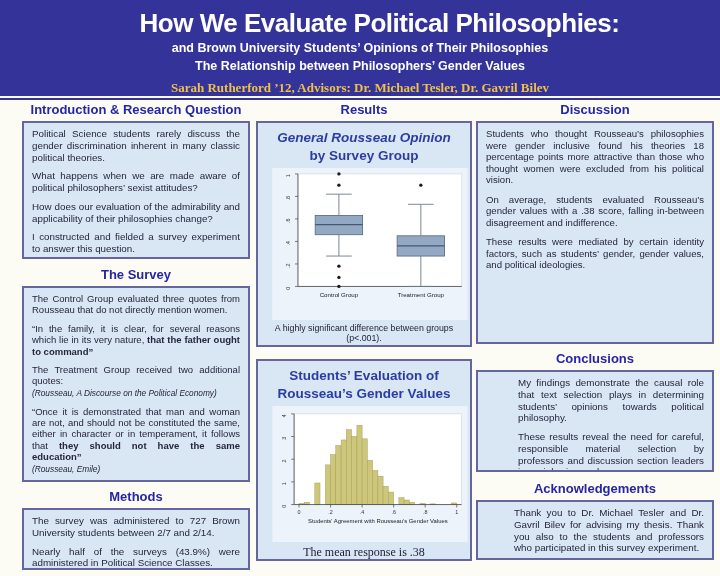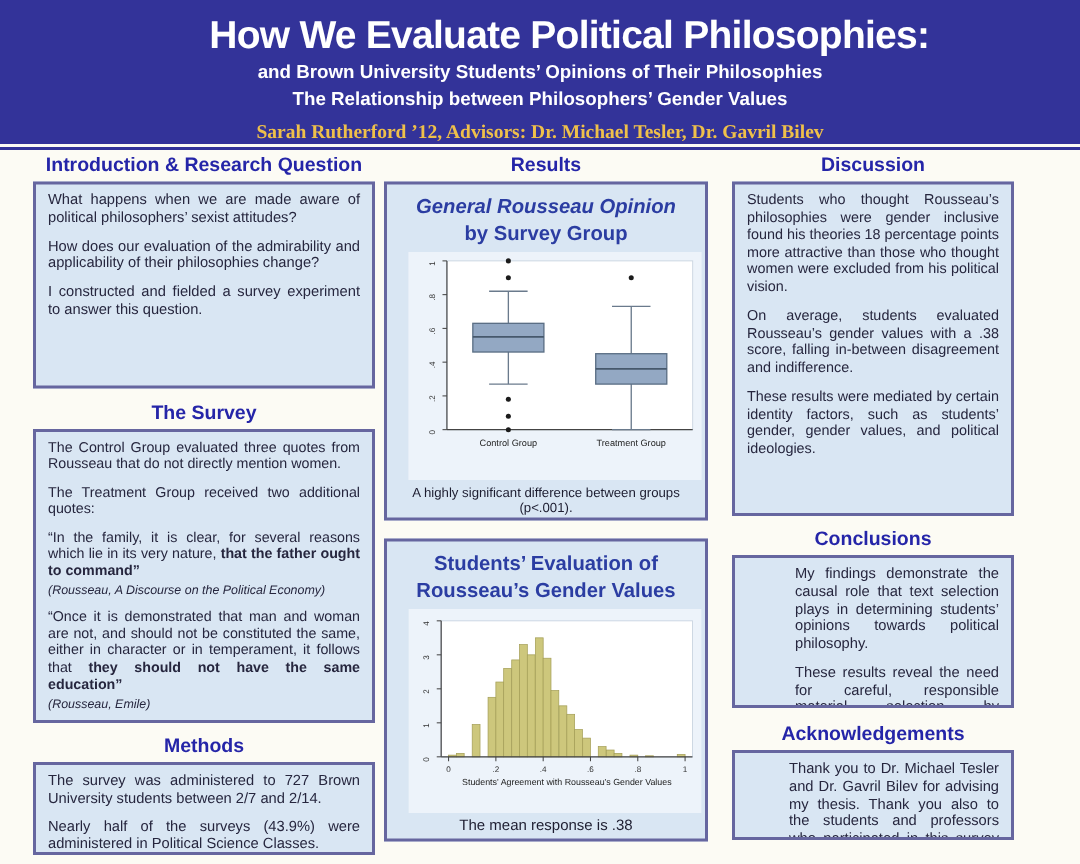--- a/index.html
+++ b/index.html
@@ -8,21 +8,21 @@
   
   .header{position:absolute;left:0;top:0;width:720px;height:96px;background:#333399;text-align:center;}
   .header-underline{position:absolute;left:0;top:98px;width:720px;height:2px;background:#333399;}
   .main-title{margin:0;padding-top:8px;font-size:26px;font-weight:bold;color:#ffffff;letter-spacing:-0.5px;padding-left:39px;}
   .subtitle{margin:2px 0 0 0;font-size:12.5px;font-weight:bold;color:#ffffff;line-height:1.25;}
   .authors{margin:6px 0 0 0;font-family:"Liberation Serif", serif;font-size:13px;font-weight:bold;color:#efc04a;}
   
   .col{position:absolute;top:102px;}
   .col-left{left:22px;width:228px;}
   .col-mid{left:256px;width:216px;}
-  .col-right{left:488px;width:188px;}
+  .col-right{left:476px;width:238px;}
   .sec-heading{margin:0 0 4px 0;text-align:center;font-size:13px;font-weight:bold;color:#2525a8;}
   .tbox{background:#d9e6f3;border:2px solid #66669f;padding:5px 8px;box-sizing:border-box;overflow:hidden;}
   .tbox p{margin:0 0 7px 0;font-size:9.8px;line-height:1.2;text-align:justify;}
   .tbox p:last-child{margin-bottom:0;}
   .bold{font-weight:bold;}
   .attr{text-align:right;font-style:italic;font-size:8.3px !important;margin:-5px 0 7px 0 !important;}
   
   .intro-box{height:138px;}
   .survey-box{height:196px;}
   .survey-box p{font-size:9.5px;}
@@ -32,49 +32,50 @@
   .conclusions-box{height:102px;padding-left:40px;}
   .ack-box{height:60px;padding-left:36px;}
   .mt8{margin-top:8px;} .mt7{margin-top:7px;} .mt9{margin-top:9px;} .mt12{margin-top:12px;}
   
   .panel{background:#d9e6f3;border:2px solid #66669f;box-sizing:border-box;padding:5px 14px;text-align:center;}
   .panel1{height:226px;}
   .panel2{height:202px;}
   .panel-title{margin:2px 0 0 0;font-size:13.5px;font-weight:bold;color:#2b3da2;line-height:1.2;}
   .italic{font-style:italic;}
   .chart-caption{margin:3px 0 0 0;font-size:8.8px;color:#1d1d30;}
-  .chart-caption2{margin:3px 0 0 0;font-size:10px;color:#1d1d30;}
+  .chart-caption2{margin:3px 0 0 0;font-size:12px;color:#1d1d30;font-family:Liberation Serif, serif;}
   svg.chart{display:block;margin:4px auto 0 auto;}
 </style>
 </head>
 <body>
 
 <div class="poster">
 
   <div class="header">
     <h1 class="main-title">How We Evaluate Political Philosophies:</h1>
     <div class="subtitle">and Brown University Students’ Opinions of Their Philosophies</div>
     <div class="subtitle">The Relationship between Philosophers’ Gender Values</div>
     <div class="authors">Sarah Rutherford ’12, Advisors: Dr. Michael Tesler, Dr. Gavril Bilev</div>
   </div>
   <div class="header-underline"></div>
 
   <div class="col col-left">
     <h2 class="sec-heading">Introduction &amp; Research Question</h2>
     <div class="tbox intro-box">
+      <p>Political Science students rarely discuss the gender discrimination inherent in many classic political theories.</p>
       <p>What happens when we are made aware of political philosophers’ sexist attitudes?</p>
       <p>How does our evaluation of the admirability and applicability of their philosophies change?</p>
       <p>I constructed and fielded a survey experiment to answer this question.</p>
     </div>
 
     <h2 class="sec-heading mt8">The Survey</h2>
     <div class="tbox survey-box">
       <p>The Control Group evaluated three quotes from Rousseau that do not directly mention women.</p>
+      <p><span>“In the family, it is clear, for several reasons which lie in its very nature, </span><span class="bold">that the father ought to command”</span></p>
       <p>The Treatment Group received two additional quotes:</p>
-      <p><span>“In the family, it is clear, for several reasons which lie in its very nature, </span><span class="bold">that the father ought to command”</span></p>
       <p class="attr">(Rousseau, A Discourse on the Political Economy)</p>
       <p><span>“Once it is demonstrated that man and woman are not, and should not be constituted the same, either in character or in temperament, it follows that </span><span class="bold">they should not have the same education”</span></p>
       <p class="attr">(Rousseau, Emile)</p>
     </div>
 
     <h2 class="sec-heading mt7">Methods</h2>
     <div class="tbox methods-box">
       <p>The survey was administered to 727 Brown University students between 2/7 and 2/14.</p>
       <p>Nearly half of the surveys (43.9%) were administered in Political Science Classes.</p>
     </div>

